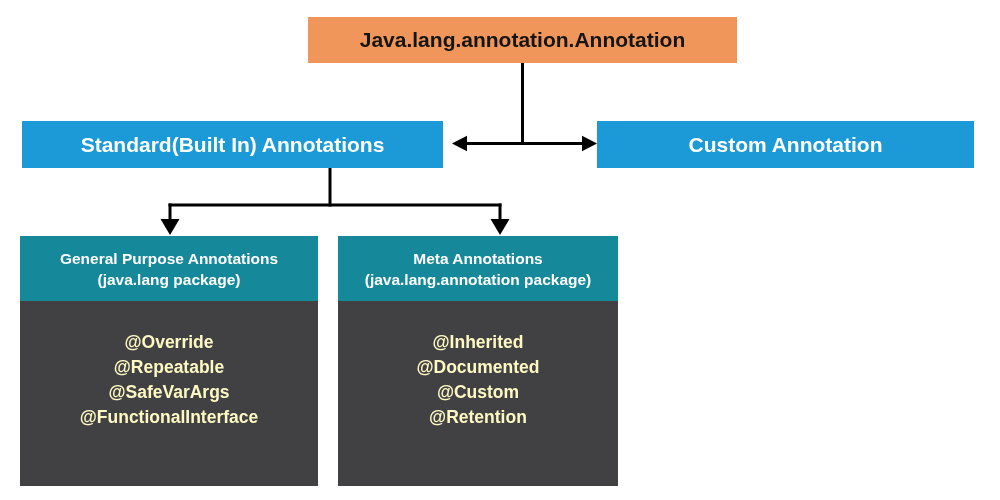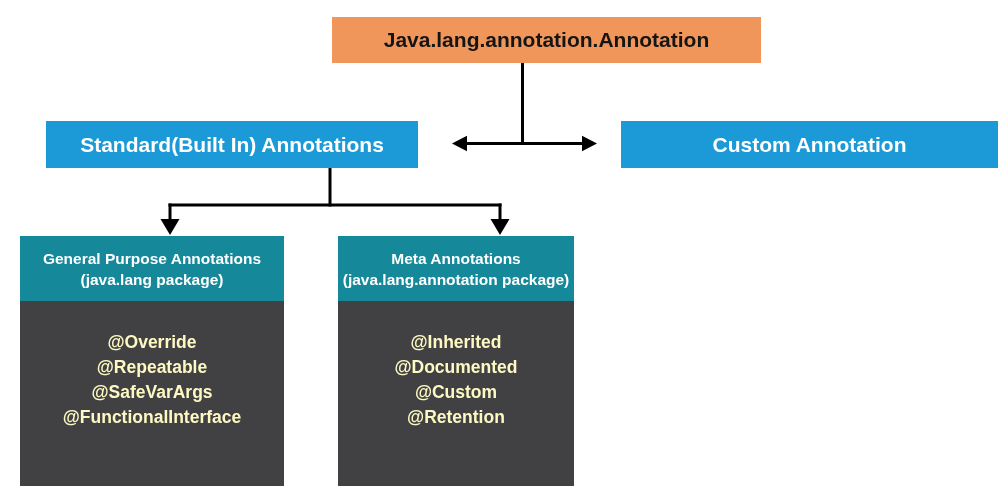--- a/index.html
+++ b/index.html
@@ -30,48 +30,47 @@
     fill: var(--connector, #000000);
   }
   .node {
     position: absolute;
     display: flex;
     align-items: center;
     justify-content: center;
     font-weight: bold;
     text-align: center;
     box-sizing: border-box;
-    margin-left: 24px;
   }
   .node.root {
     left: 308px; top: 17px;
     width: 429px; height: 46px;
     background: var(--root-bg, #F0965B);
     color: #151515;
     font-size: 21px;
   }
   .node.level2 {
     background: var(--level2-bg, #1B9AD7);
     color: #ffffff;
     font-size: 21px;
   }
   .node.standard {
     left: 22px; top: 121px;
-    width: 372px; height: 47px;
+    width: 421px; height: 47px;
   }
   .node.custom {
     left: 597px; top: 121px;
     width: 377px; height: 47px;
   }
   .group {
     position: absolute;
     top: 236px;
   }
-  .group.general { left: 20px; width: 264px; }
-  .group.meta   { left: 338px; width: 236px; border-radius: 7px; }
+  .group.general { left: 20px; width: 298px; }
+  .group.meta   { left: 338px; width: 280px; border-radius: 7px; }
   .group-header {
     background: var(--header-bg, #15889A);
     color: #ffffff;
     font-weight: bold;
     font-size: 15.5px;
     line-height: 21px;
     text-align: center;
     height: 65px;
     display: flex;
     flex-direction: column;

